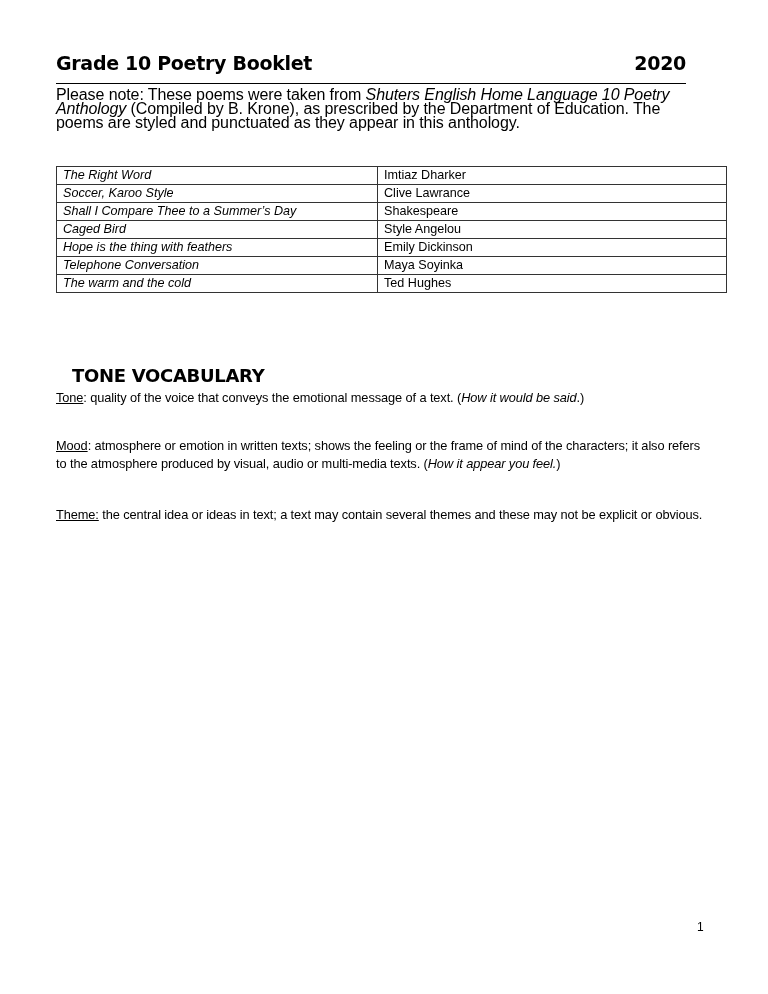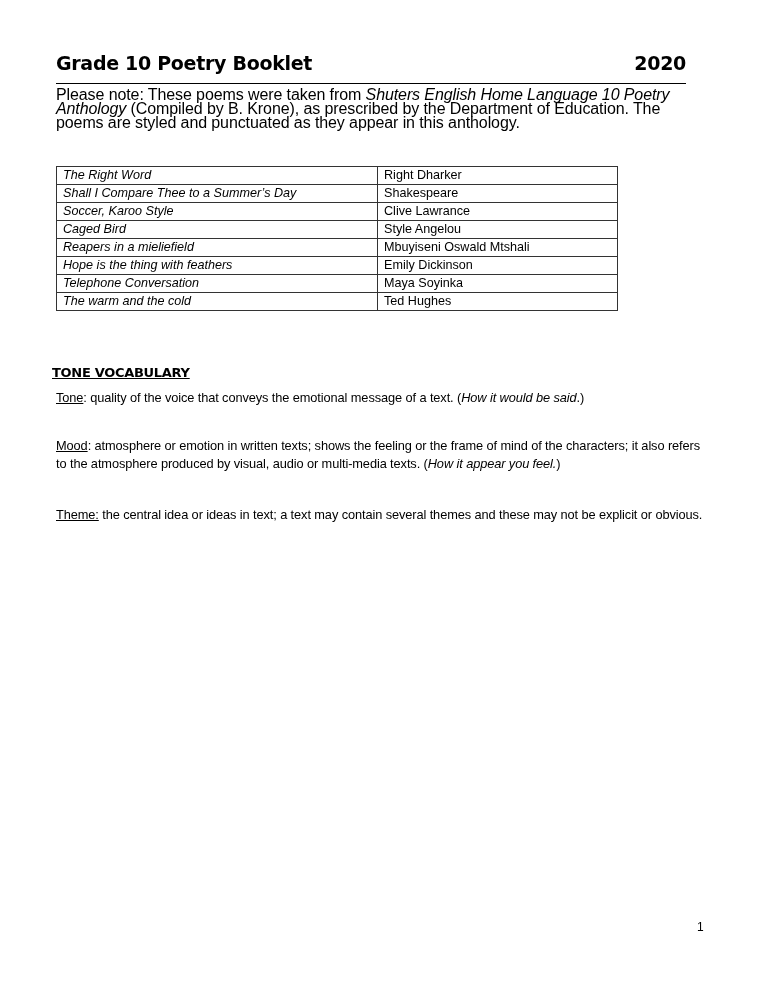--- a/index.html
+++ b/index.html
@@ -13,32 +13,32 @@
       display: flex; justify-content: space-between; align-items: flex-end;
       font-family: "DejaVu Sans", sans-serif; font-weight: bold; font-size: 19px;
       line-height: 24px; padding-bottom: 8px; letter-spacing: -0.3px; gap: 26px;
     }
     .note {
       position: absolute; left: 56px; top: 88px; width: 650px;
       font-size: 16px; line-height: 14px; letter-spacing: -0.1px;
     }
     .note i { font-style: italic; }
     table.poems {
-      position: absolute; left: 56px; top: 166px; width: 562px;
+      position: absolute; left: 56px; top: 166px; width: 671px;
       border-collapse: collapse; font-size: 12.6px;
     }
     table.poems td {
       border: 1px solid #333; height: 17px; padding: 0 6px; line-height: 17px;
       white-space: nowrap;
     }
     table.poems td.title { width: 308px; font-style: italic; }
     .section-heading {
-      position: absolute; left: 52px; top: 365px;
-      font-family: "DejaVu Sans", sans-serif; font-weight: bold; font-size: 13px;
-      text-decoration: underline; letter-spacing: -0.3px;
+      position: absolute; left: 72px; top: 365px;
+      font-family: "DejaVu Sans", sans-serif; font-weight: bold; font-size: 18px;
+      letter-spacing: -0.3px;
     }
     .def {
       position: absolute; left: 56px; width: 650px;
       font-size: 12.8px; line-height: 17.5px; letter-spacing: -0.1px;
     }
     .def .term { text-decoration: underline; }
     .def i { font-style: italic; }
     .page-number {
       position: absolute; left: 697px; top: 920px; font-size: 12px;
     }
@@ -50,37 +50,33 @@
   <span>Grade 10 Poetry Booklet</span>
   <span>2020</span>
 </div>
 
 <div class="note"><span>Please note: These poems were taken from </span><i>Shuters English Home Language 10 Poetry Anthology</i><span> (Compiled by B. Krone), as prescribed by the Department of Education. The poems are styled and punctuated as they appear in this anthology.</span></div>
 
 <table class="poems">
   <tbody>
     <tr>
         <td class="title">The Right Word</td>
-        <td>Right Dharker</td>
+        <td>Imtiaz Dharker</td>
+      </tr>
+    <tr>
+        <td class="title">Soccer, Karoo Style</td>
+        <td>Clive Lawrance</td>
       </tr>
     <tr>
         <td class="title">Shall I Compare Thee to a Summer’s Day</td>
         <td>Shakespeare</td>
       </tr>
     <tr>
-        <td class="title">Soccer, Karoo Style</td>
-        <td>Clive Lawrance</td>
-      </tr>
-    <tr>
         <td class="title">Caged Bird</td>
         <td>Style Angelou</td>
-      </tr>
-    <tr>
-        <td class="title">Reapers in a mieliefield</td>
-        <td>Mbuyiseni Oswald Mtshali</td>
       </tr>
     <tr>
         <td class="title">Hope is the thing with feathers</td>
         <td>Emily Dickinson</td>
       </tr>
     <tr>
         <td class="title">Telephone Conversation</td>
         <td>Maya Soyinka</td>
       </tr>
     <tr>

